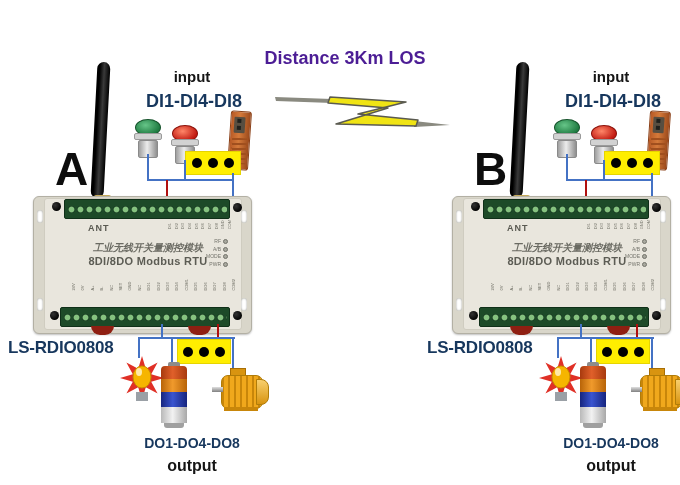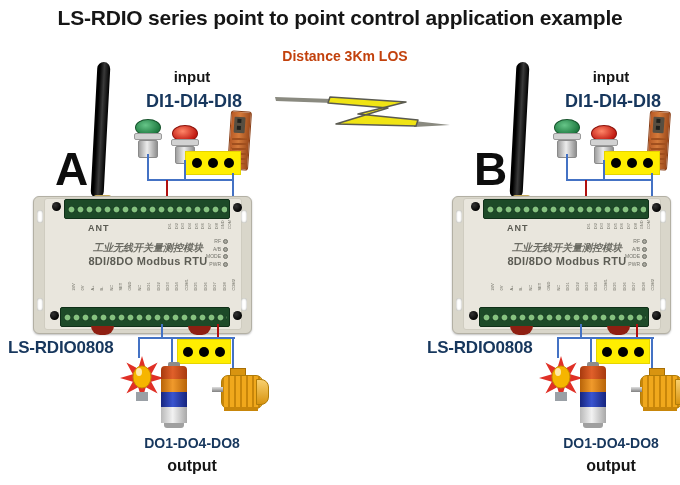--- a/index.html
+++ b/index.html
@@ -2,21 +2,21 @@
 <html><head>
 <meta charset="utf-8">
 <style>
   html,body{margin:0;padding:0;background:#fff;}
   .canvas{position:relative;width:680px;height:485px;background:#fff;overflow:hidden;
           font-family:"Liberation Sans",sans-serif;}
 
   .title{position:absolute;top:6px;left:0;width:680px;text-align:center;
          font-size:21px;font-weight:bold;color:#161616;letter-spacing:-.2px;}
   .distance{position:absolute;top:48px;left:235px;width:220px;text-align:center;
-            font-size:14px;font-weight:bold;color:#c2410c;}
+            font-size:18px;font-weight:bold;color:#4c1d95;}
   .bolt{position:absolute;left:258px;top:88px;width:195px;height:48px;}
 
   .group{position:absolute;top:0;width:278px;height:485px;}
   #group-a{left:0;} #group-b{left:419px;}
 
   .letter{position:absolute;left:55px;top:146px;font-size:46px;font-weight:bold;
           color:#0d0d0d;line-height:1;}
 
   .antenna{position:absolute;left:94px;top:62px;width:13px;height:136px;
            background:linear-gradient(90deg,#000 20%,#3a3a3a 55%,#000);border-radius:7px;
@@ -117,21 +117,20 @@
       background:linear-gradient(#f8cf6e,#d89410);border:1px solid #b07c08;}
   .motor-shaft{position:absolute;left:0;top:19px;width:11px;height:5px;
       background:linear-gradient(#e0e0e0,#808080);}
   .motor-foot{position:absolute;left:12px;top:39px;width:34px;height:4px;background:#c8860a;}
 </style>
 </head>
 <body>
 
 <div class="canvas">
 
-  <div class="title">LS-RDIO series point to point control application example</div>
   <div class="distance">Distance 3Km LOS</div>
 
   <svg class="bolt" viewBox="0 0 195 48">
     <polygon points="17,9 74,11 74,15 18,13" fill="#8a8a80"></polygon>
     <polygon points="156,33 192,37 156,39" fill="#8a8a80"></polygon>
     <polygon points="72,9 148,14 100,26 160,32 158,38 78,36 130,20 70,15" fill="#f0e414" stroke="#5a5a50" stroke-width="1.5" stroke-linejoin="round"></polygon>
   </svg>
 
   <div class="group" id="group-a">
     <div class="letter">A</div>

